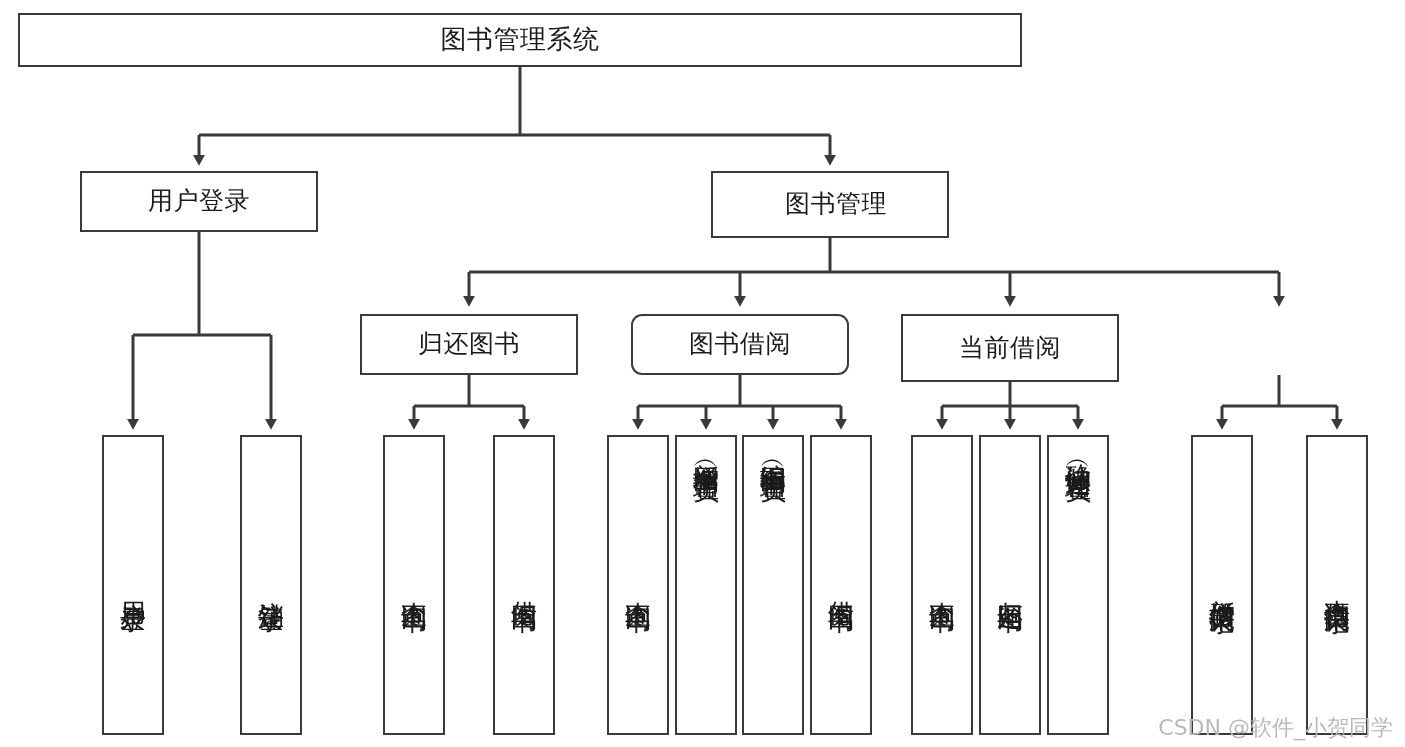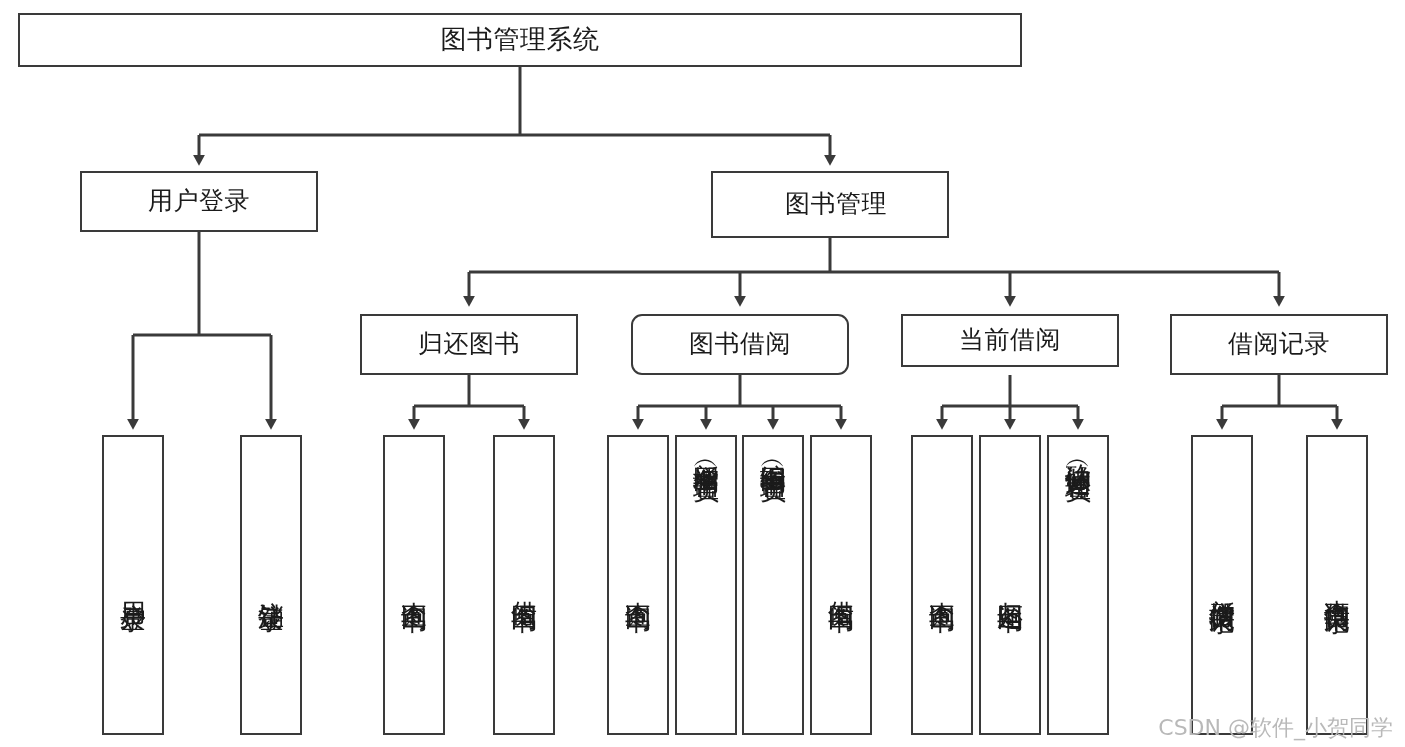--- a/index.html
+++ b/index.html
@@ -136,25 +136,22 @@
   <div class="node horiz" style="left:711px; top:171px; width:238px; height:67px;padding-left:12px;">
     <span class="label">图书管理</span>
   </div>
 
   <div class="node horiz" style="left:360px; top:314px; width:218px; height:61px;">
     <span class="label">归还图书</span>
   </div>
   <div class="node horiz" style="left:631px; top:314px; width:218px; height:61px;border-radius:11px;">
     <span class="label">图书借阅</span>
   </div>
-  <div class="node horiz" style="left:901px; top:314px; width:218px; height:53px;">
+  <div class="node horiz" style="left:901px; top:314px; width:218px; height:68px;">
     <span class="label">当前借阅</span>
-  </div>
-  <div class="node horiz" style="left:1170px; top:314px; width:218px; height:61px;">
-    <span class="label">借阅记录</span>
   </div>
 
   <div class="node vert mid" style="left:102px; top:435px; width:62px; height:300px;">
     <span class="label">用户登录</span>
   </div>
   <div class="node vert mid" style="left:240px; top:435px; width:62px; height:300px;">
     <span class="label">注销登录</span>
   </div>
 
   <div class="node vert mid" style="left:383px; top:435px; width:62px; height:300px;">

